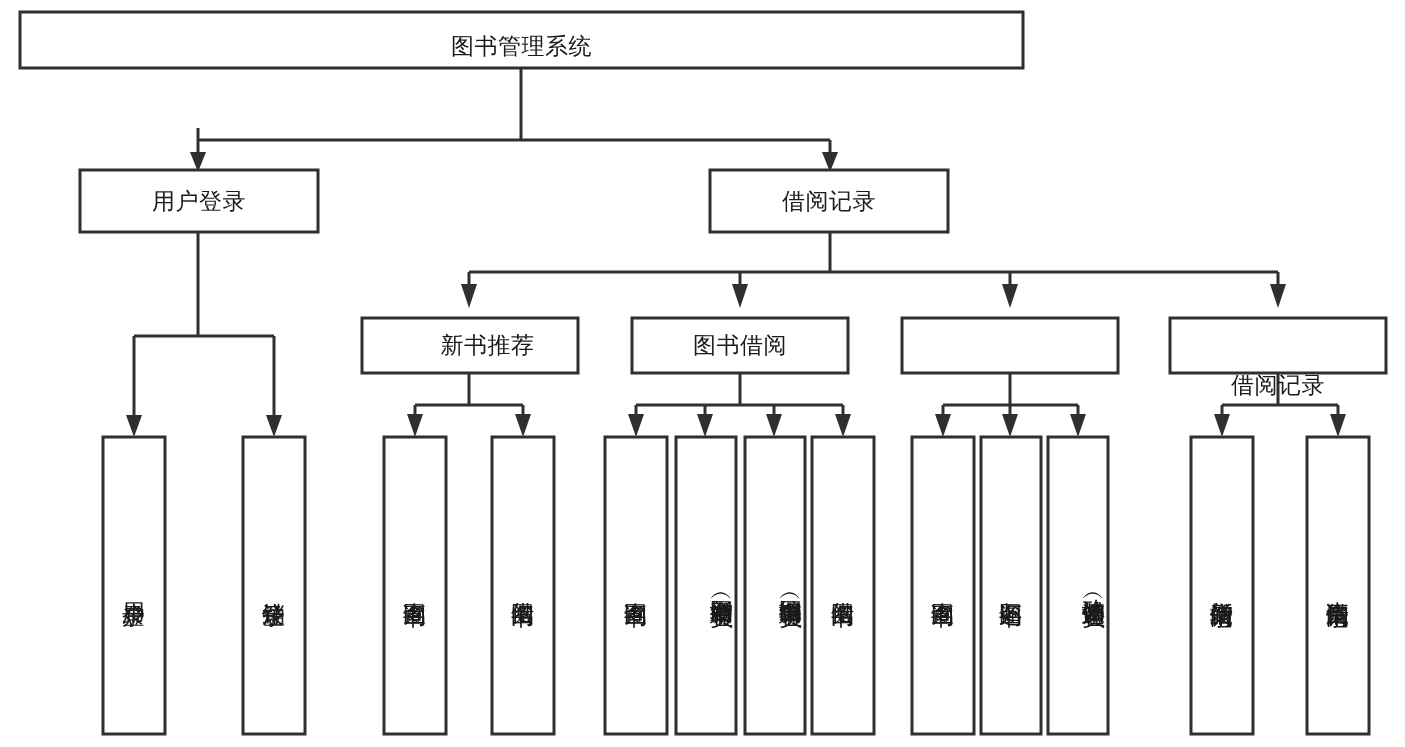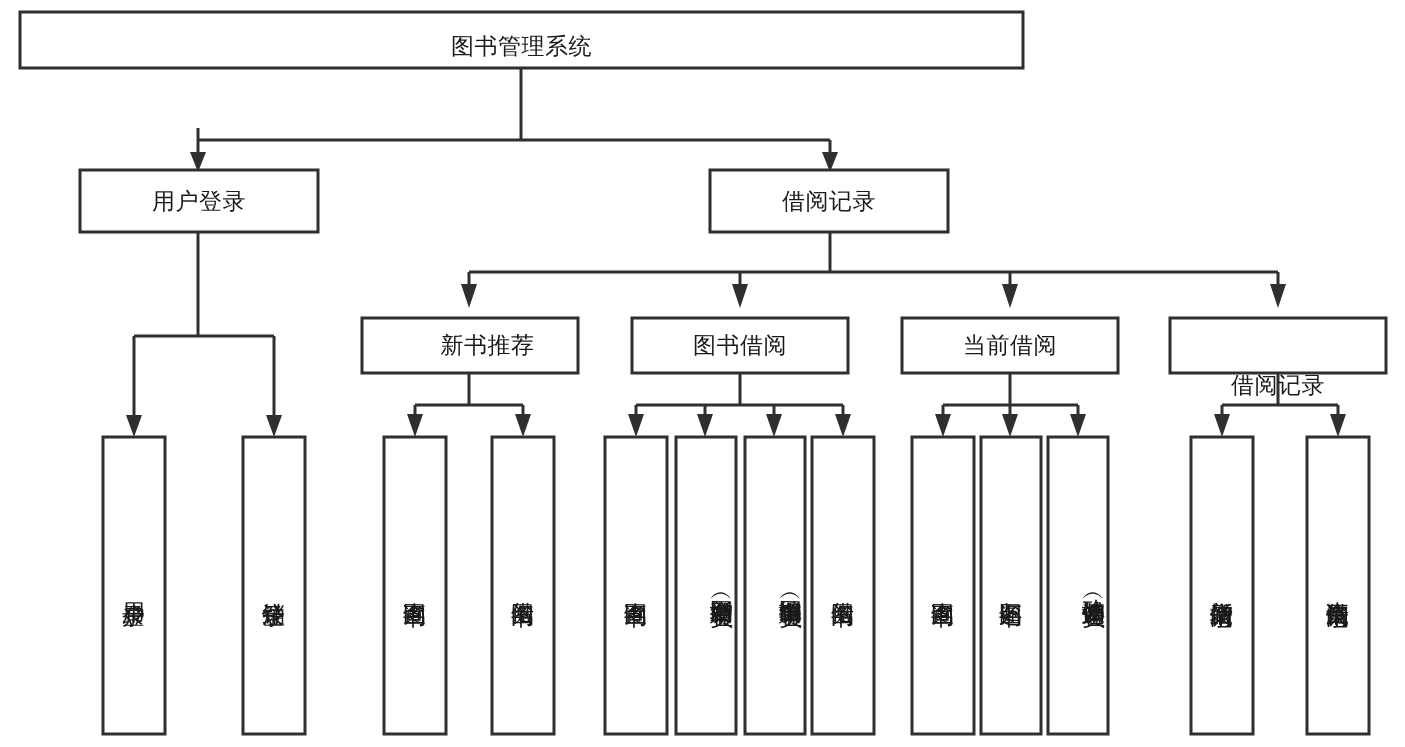--- a/index.html
+++ b/index.html
@@ -188,21 +188,20 @@
     <rect class="node-rect" x="1307" y="437" width="62" height="297"></rect>
   </svg>
 
   <div class="node-label-h" style="left:20px;  top:12px;  width:1003px; height:68px;text-align:center;">图书管理系统</div>
 
   <div class="node-label-h" style="left:80px;  top:170px; width:238px; height:62px;">用户登录</div>
   <div class="node-label-h" style="left:710px; top:170px; width:238px; height:62px;">借阅记录</div>
 
   <div class="node-label-h" style="left:362px;  top:318px; width:251px; height:55px;">新书推荐</div>
   <div class="node-label-h" style="left:632px;  top:318px; width:216px; height:55px;border-radius:10px;">图书借阅</div>
-  <div class="node-label-h" style="left:902px;  top:318px; width:216px; height:55px;">当前借阅</div>
   <div class="node-label-h" style="left:1170px; top:318px; width:216px; height:55px;margin-top:40px;">借阅记录</div>
 
   <div class="node-label-v" style="left:103px; top:437px; width:62px; height:297px;">用户登录</div>
   <div class="node-label-v" style="left:243px; top:437px; width:62px; height:297px;">注销登录</div>
 
   <div class="node-label-v" style="left:384px; top:437px; width:62px; height:297px;">查询图书</div>
   <div class="node-label-v" style="left:492px; top:437px; width:62px; height:297px;">借阅图书</div>
 
   <div class="node-label-v" style="left:605px; top:437px; width:62px; height:297px;">查询图书</div>
   <div class="node-label-v" style="left:676px; top:441px; width:60px; height:289px; align-items:flex-start;">新增图书（管理员）</div>

